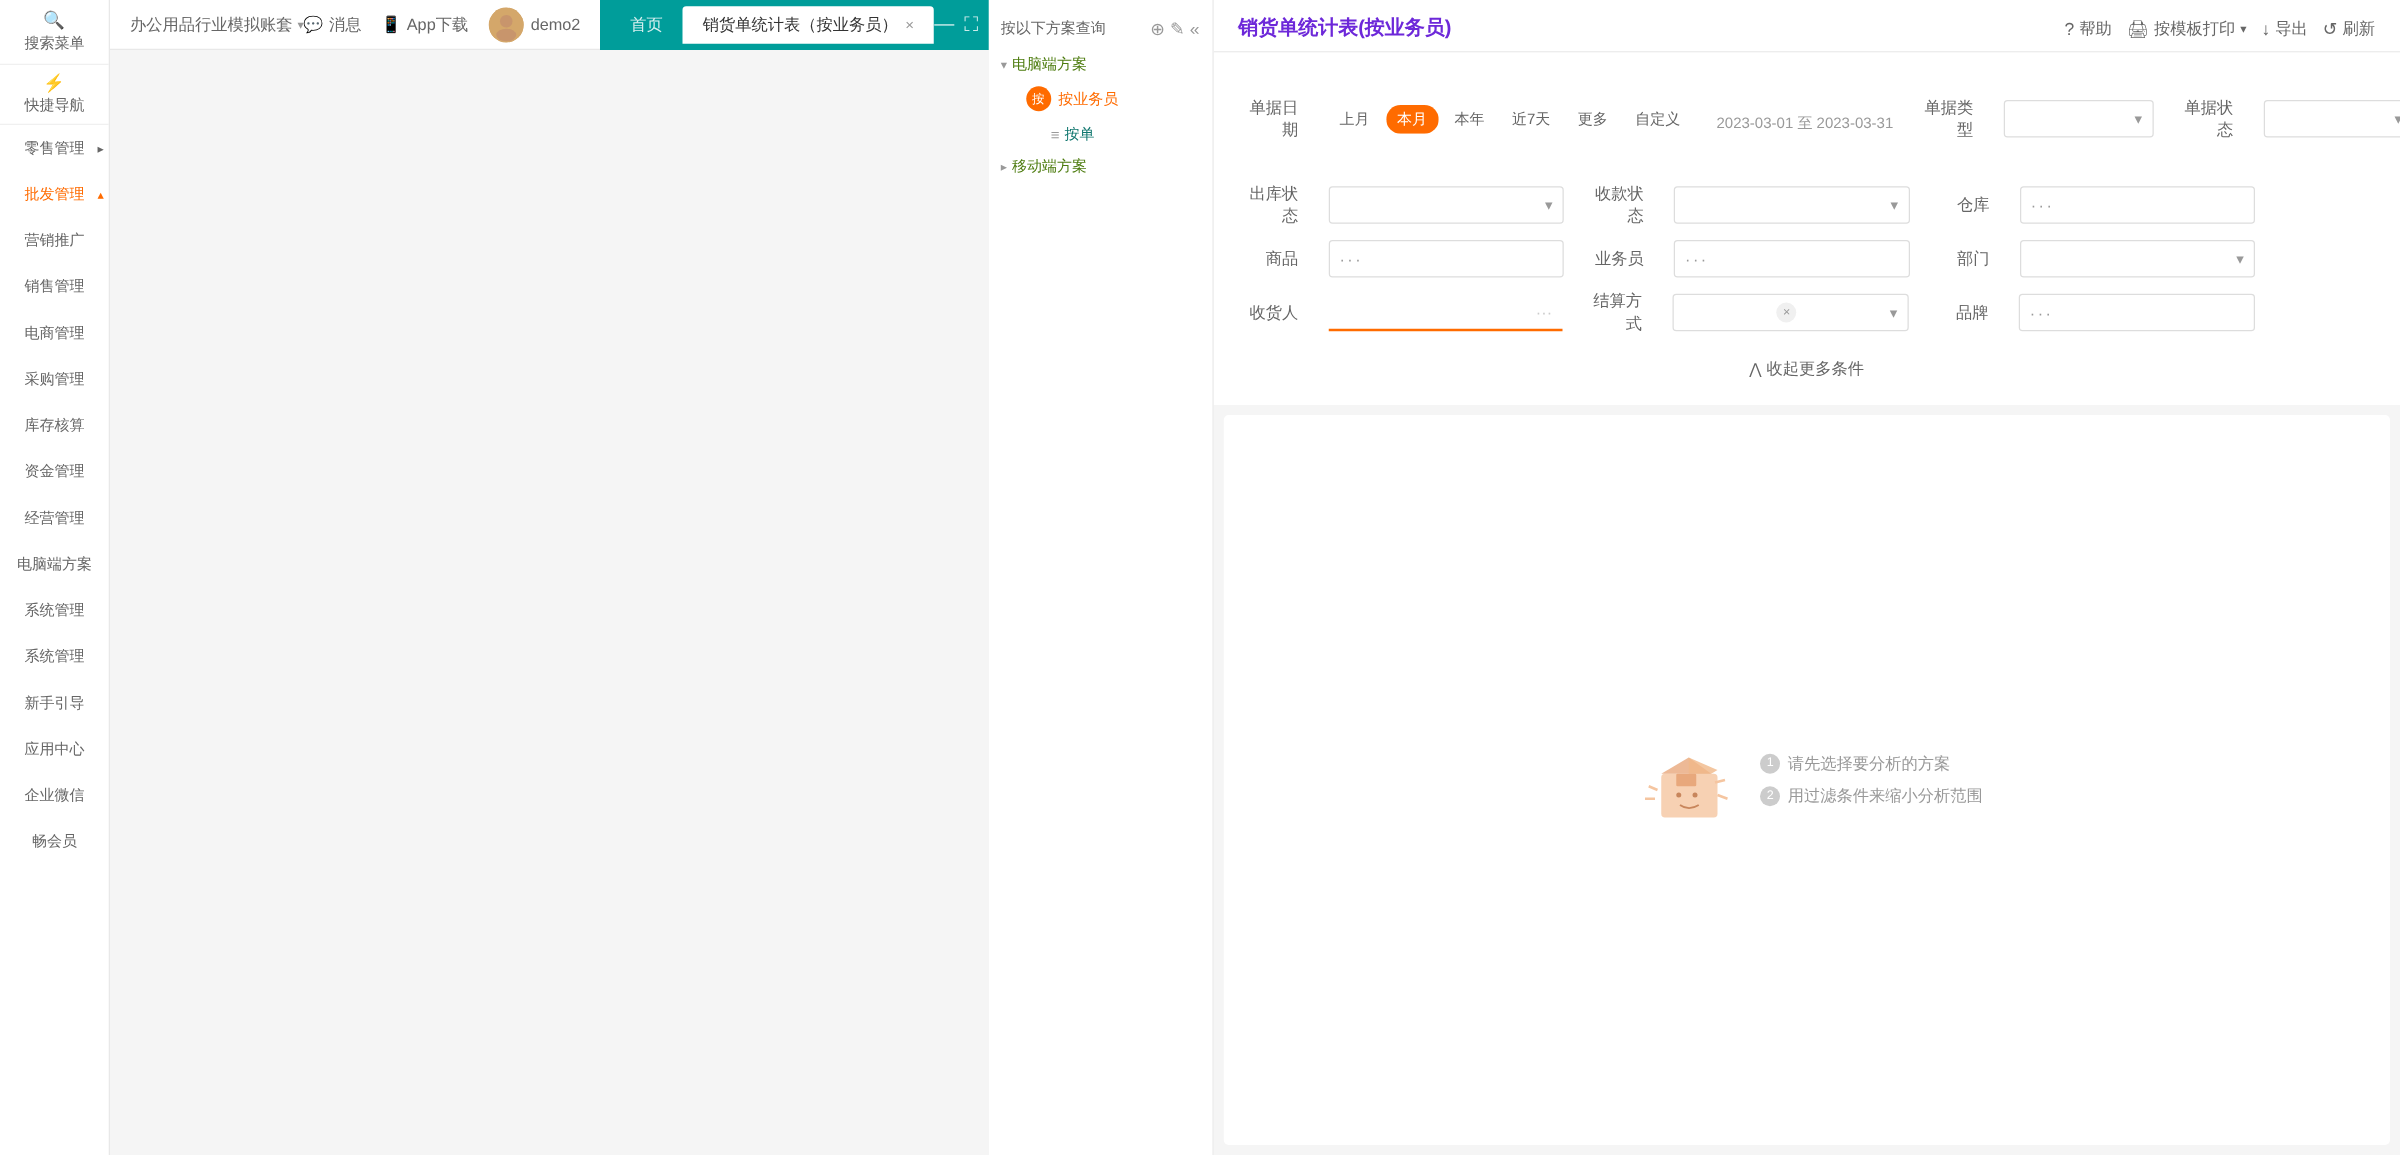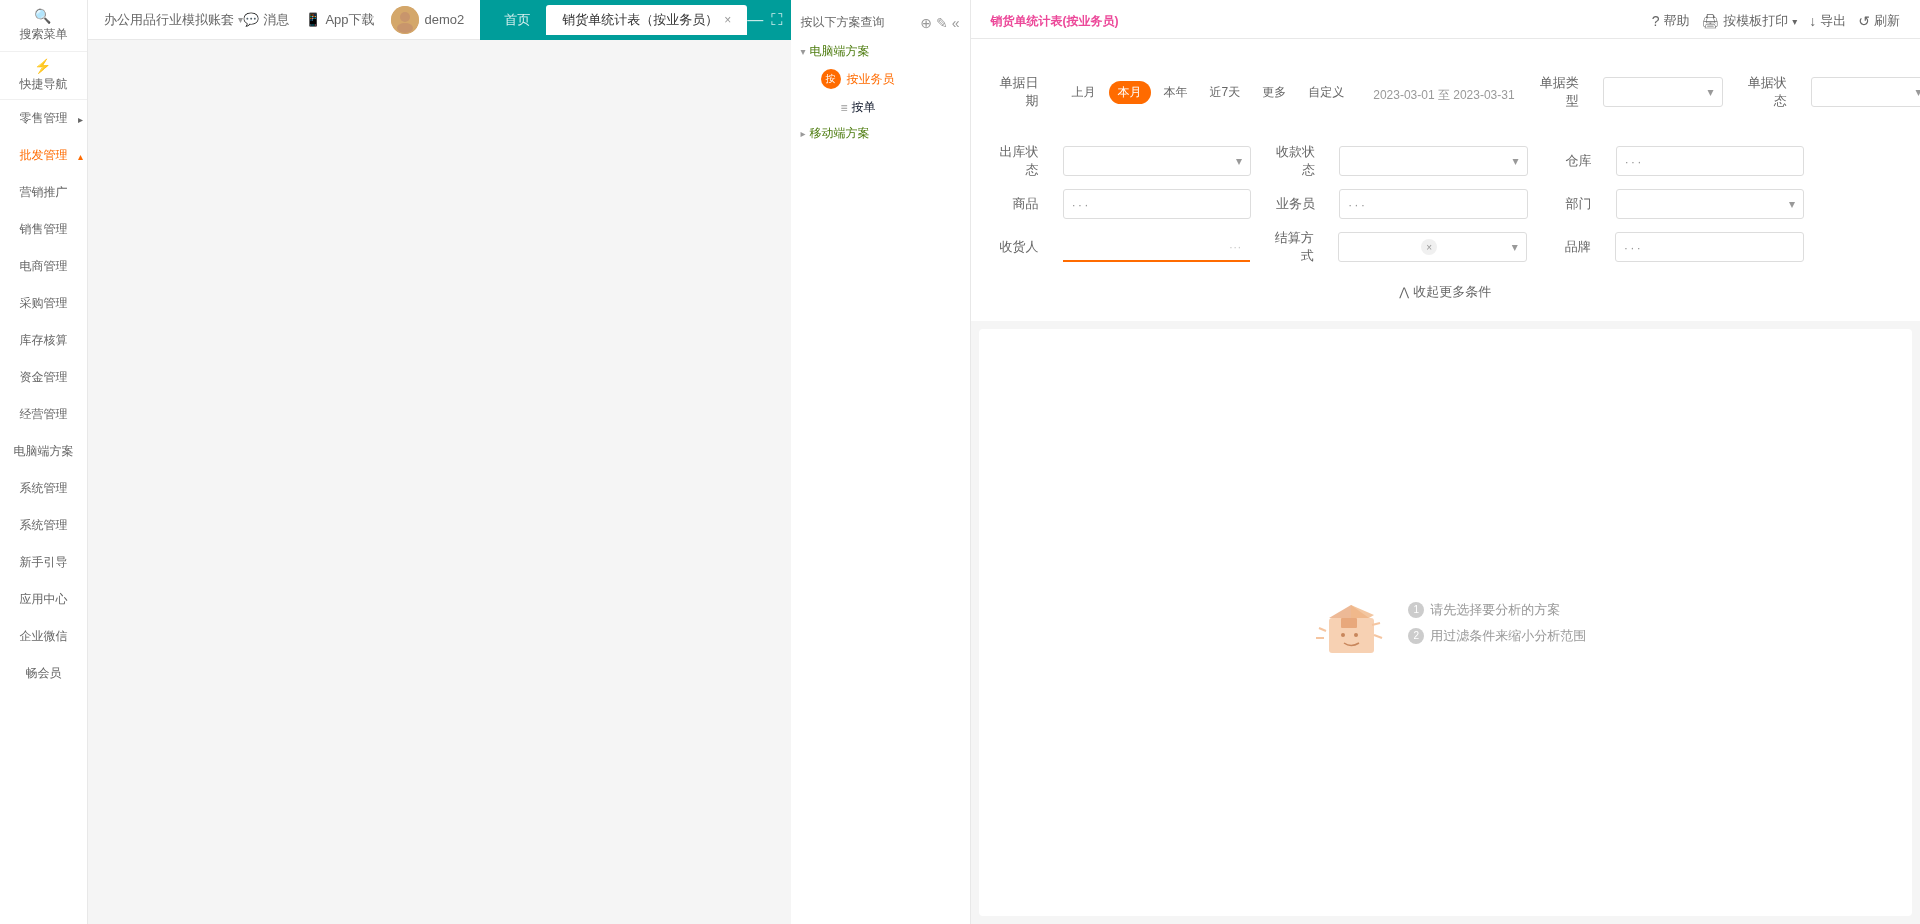--- a/index.html
+++ b/index.html
@@ -49,28 +49,28 @@
     .left-panel-section-header { display: flex; align-items: center; padding: 4px 10px; cursor: pointer; }
     .left-panel-section-header .arrow { color: #999; font-size: 10px; margin-right: 4px; }
     .left-panel-section-header .label { color: #4d7c0f; font-size: 12px; }
     .left-panel-subsection { padding-left: 20px; }
     .left-panel-item { display: flex; align-items: center; padding: 5px 10px; cursor: pointer; border-radius: 0; }
     .left-panel-item.active { color: #ff6b00; }
     .left-panel-item .item-icon { width: 20px; height: 20px; border-radius: 50%; background: #ff6b00; color: #fff; font-size: 10px; display: flex; align-items: center; justify-content: center; margin-right: 6px; flex-shrink: 0; }
     .left-panel-item .item-label { font-size: 12px; color: #ff6b00; }
     .left-panel-subitem { display: flex; align-items: center; padding: 5px 10px 5px 30px; cursor: pointer; }
     .left-panel-subitem .sub-icon { color: #999; margin-right: 4px; font-size: 12px; }
-    .left-panel-subitem .sub-label { font-size: 12px; color: #0f172a; }
+    .left-panel-subitem .sub-label { font-size: 12px; color: #0f766e; }
 
     
     .right-content { flex: 1; display: flex; flex-direction: column; overflow: hidden; background: #f5f5f5; }
 
     
     .page-header { background: #fff; padding: 12px 20px 8px; border-bottom: 1px solid #e8e8e8; display: flex; align-items: center; justify-content: space-between; flex-shrink: 0; }
-    .page-title { font-size: 12px; font-weight: bold; color: #ec4899; }
+    .page-title { font-size: 16px; font-weight: bold; color: #6d28d9; }
     .page-header-actions { display: flex; align-items: center; gap: 12px; color: #666; font-size: 13px; }
     .page-header-actions .action-btn { display: flex; align-items: center; gap: 4px; cursor: pointer; color: #666; }
     .page-header-actions .action-btn .icon { font-size: 14px; }
 
     
     .filter-area { background: #fff; padding: 12px 20px; flex-shrink: 0; }
     .filter-row { display: flex; align-items: center; gap: 16px; margin-bottom: 10px; }
     .filter-row:last-child { margin-bottom: 0; }
     .filter-label { width: 56px; color: #666; font-size: 13px; flex-shrink: 0; text-align: right; padding-right: 8px; }
     .filter-date-area { display: flex; align-items: flex-end; gap: 16px; flex: 0 0 auto; }

